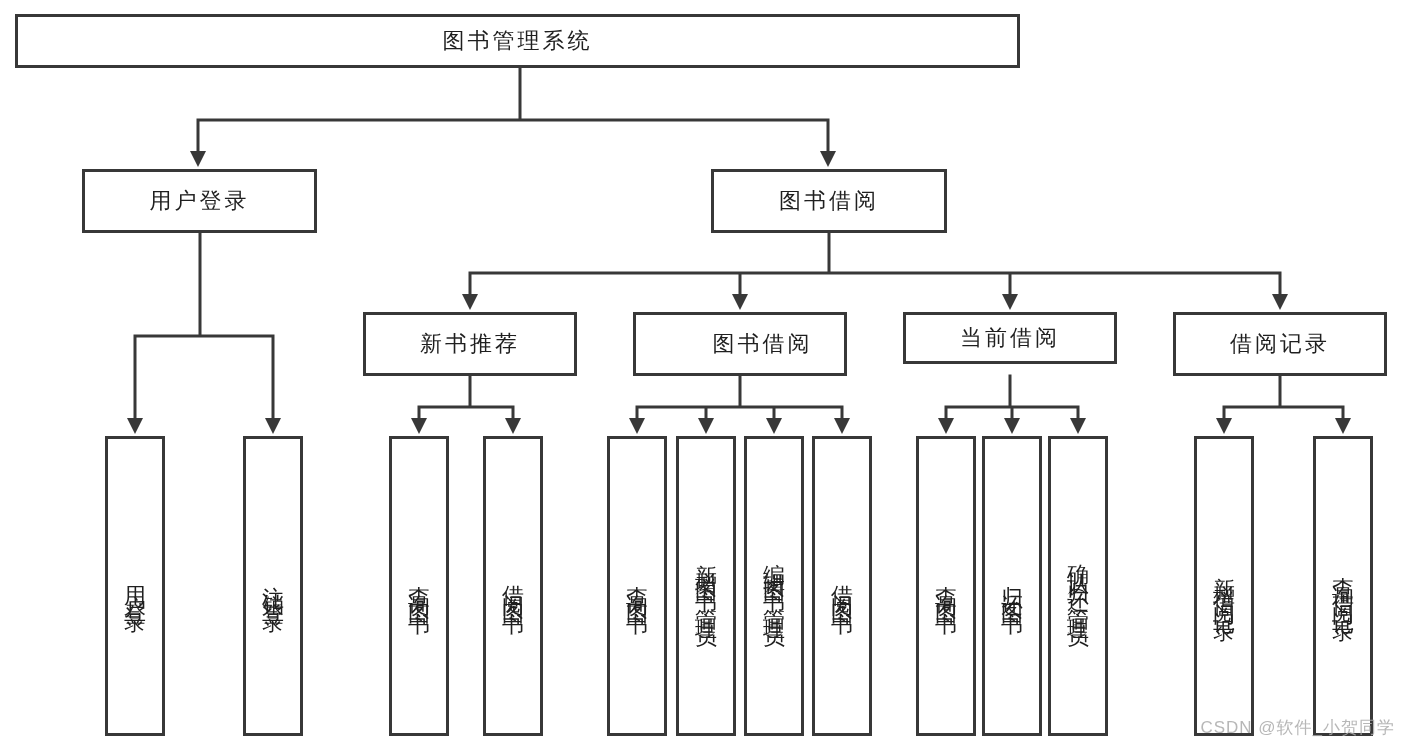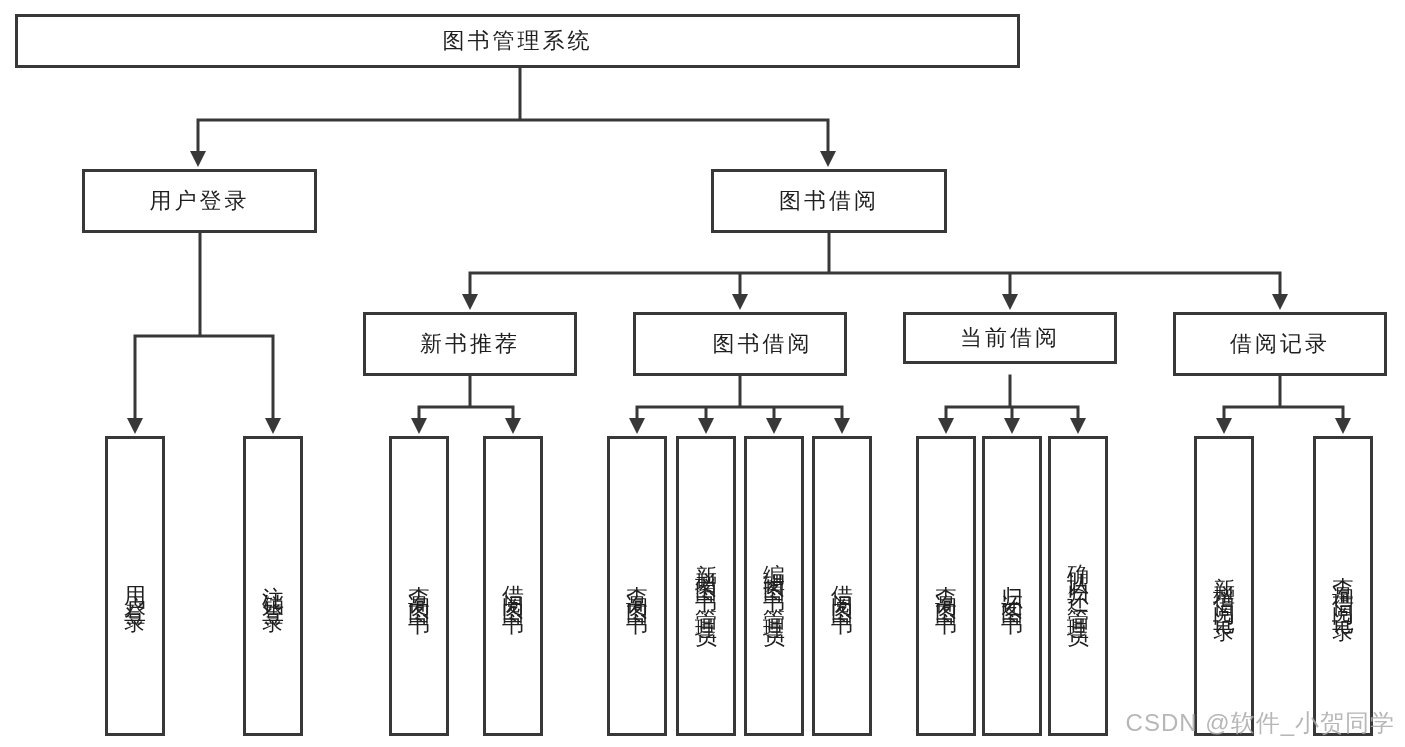--- a/index.html
+++ b/index.html
@@ -12,21 +12,21 @@
     position:absolute;background:#ffffff;border:3px solid #383838;box-sizing:border-box;
     display:flex;align-items:center;justify-content:center;color:#1f1f1f;
   }
   .hlbl{font-size:22px;letter-spacing:3px;white-space:nowrap;}
   .leaf .vlbl{
     writing-mode:vertical-rl;text-orientation:mixed;
     font-size:22px;letter-spacing:9px;line-height:1;white-space:nowrap;
   }
   .watermark{
     position:absolute;right:10px;bottom:8px;z-index:10;
-    font-size:24px;color:rgba(170,170,170,0.85);letter-spacing:1px;white-space:nowrap;margin-top:24px;
+    font-size:17px;color:rgba(170,170,170,0.85);letter-spacing:1px;white-space:nowrap;margin-top:24px;
   }
 </style>
 </head>
 <body>
 
 <div class="stage">
 
   <svg class="wires" width="1405" height="747" viewBox="0 0 1405 747">
     <g stroke="#383838" stroke-width="3" fill="none" stroke-linecap="square">
 

